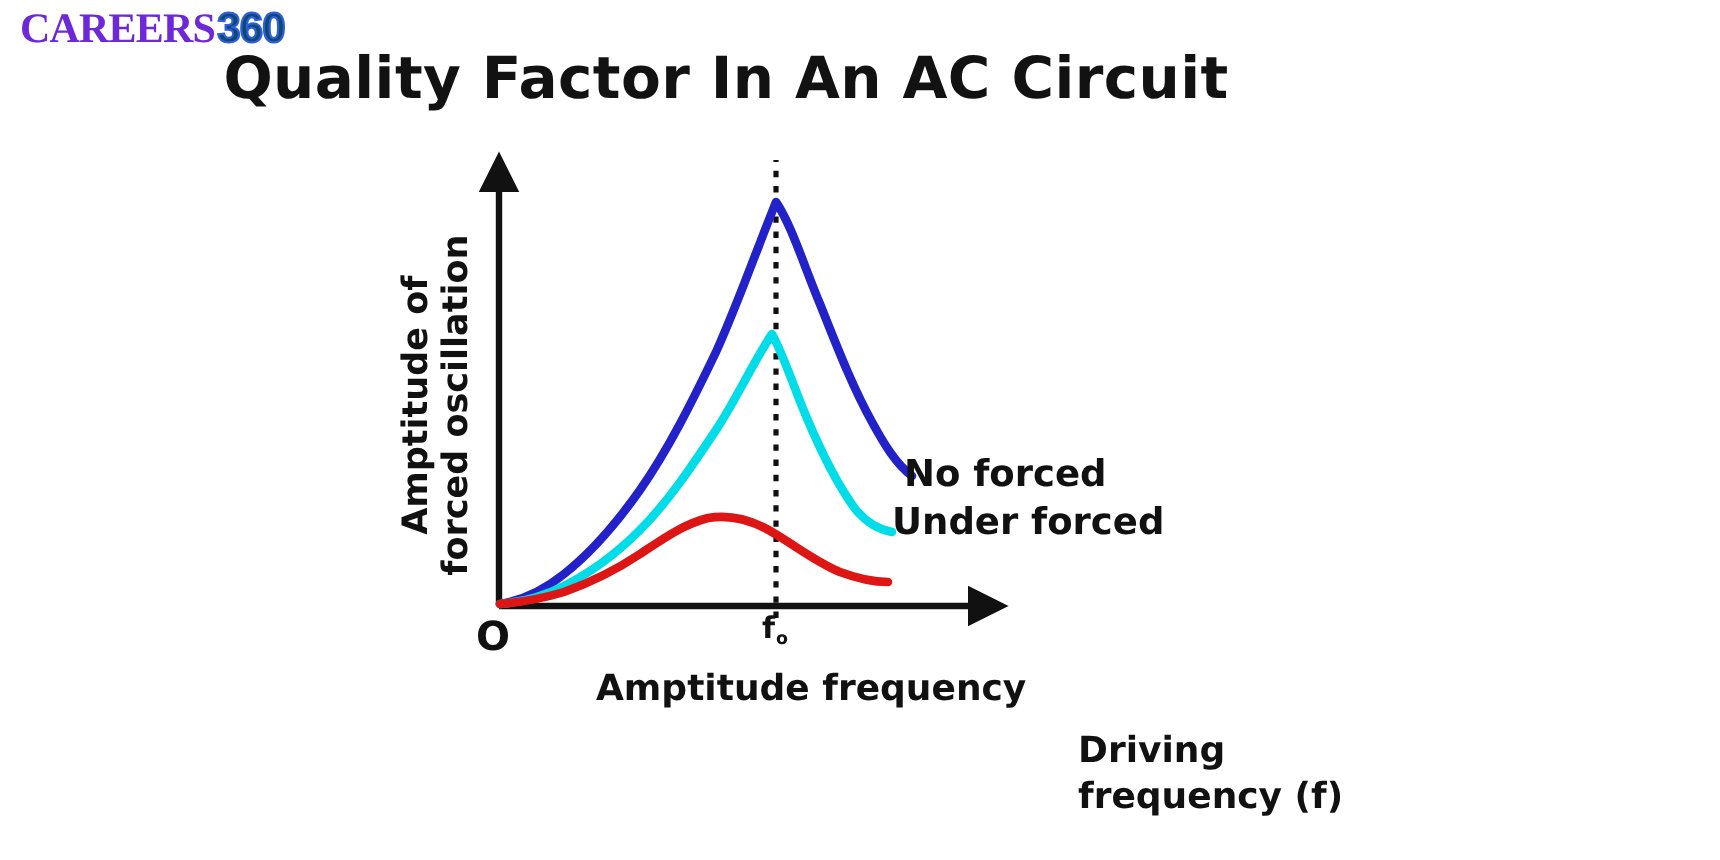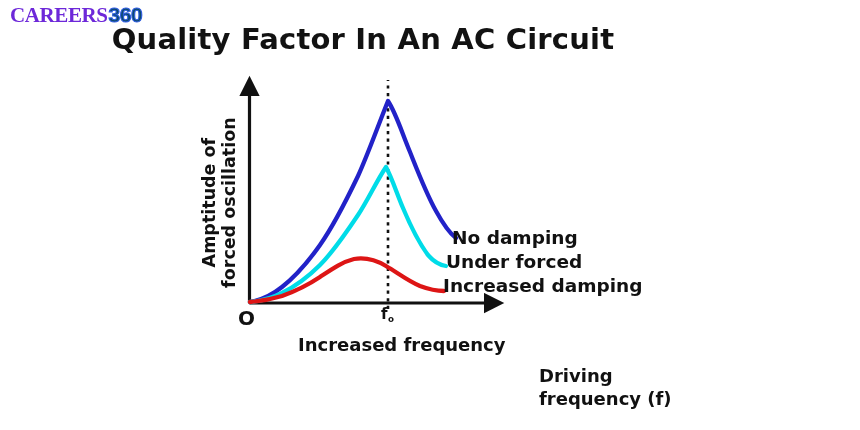--- a/index.html
+++ b/index.html
@@ -206,21 +206,20 @@
       <span>forced oscillation</span>
     </div>
   </div>
 
   <div class="fig-text" id="origin-label">O</div>
 
   <div class="fig-text" id="resonance-tick-label">
     <span>f</span><sub>o</sub>
   </div>
 
-  <div class="fig-text" id="resonance-axis-label">Increased frequency</div>
+  <div class="fig-text" id="resonance-axis-label">Amptitude frequency</div>
 
   <div class="fig-text" id="driving-axis-label">Driving frequency (f)</div>
 
-  <div class="fig-text legend-label" id="legend-no-damping">No damping</div>
+  <div class="fig-text legend-label" id="legend-no-damping">No forced</div>
   <div class="fig-text legend-label" id="legend-under-damping">Under forced</div>
-  <div class="fig-text legend-label" id="legend-increased-damping">Increased damping</div>
 
 </div>
 
 </body></html>

